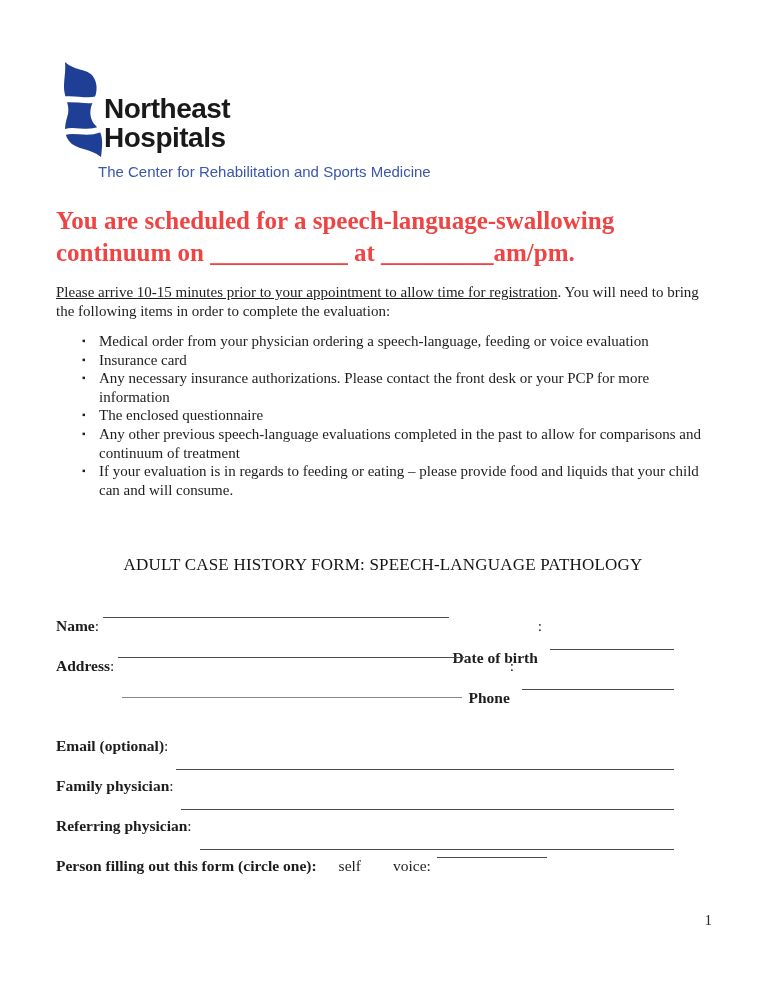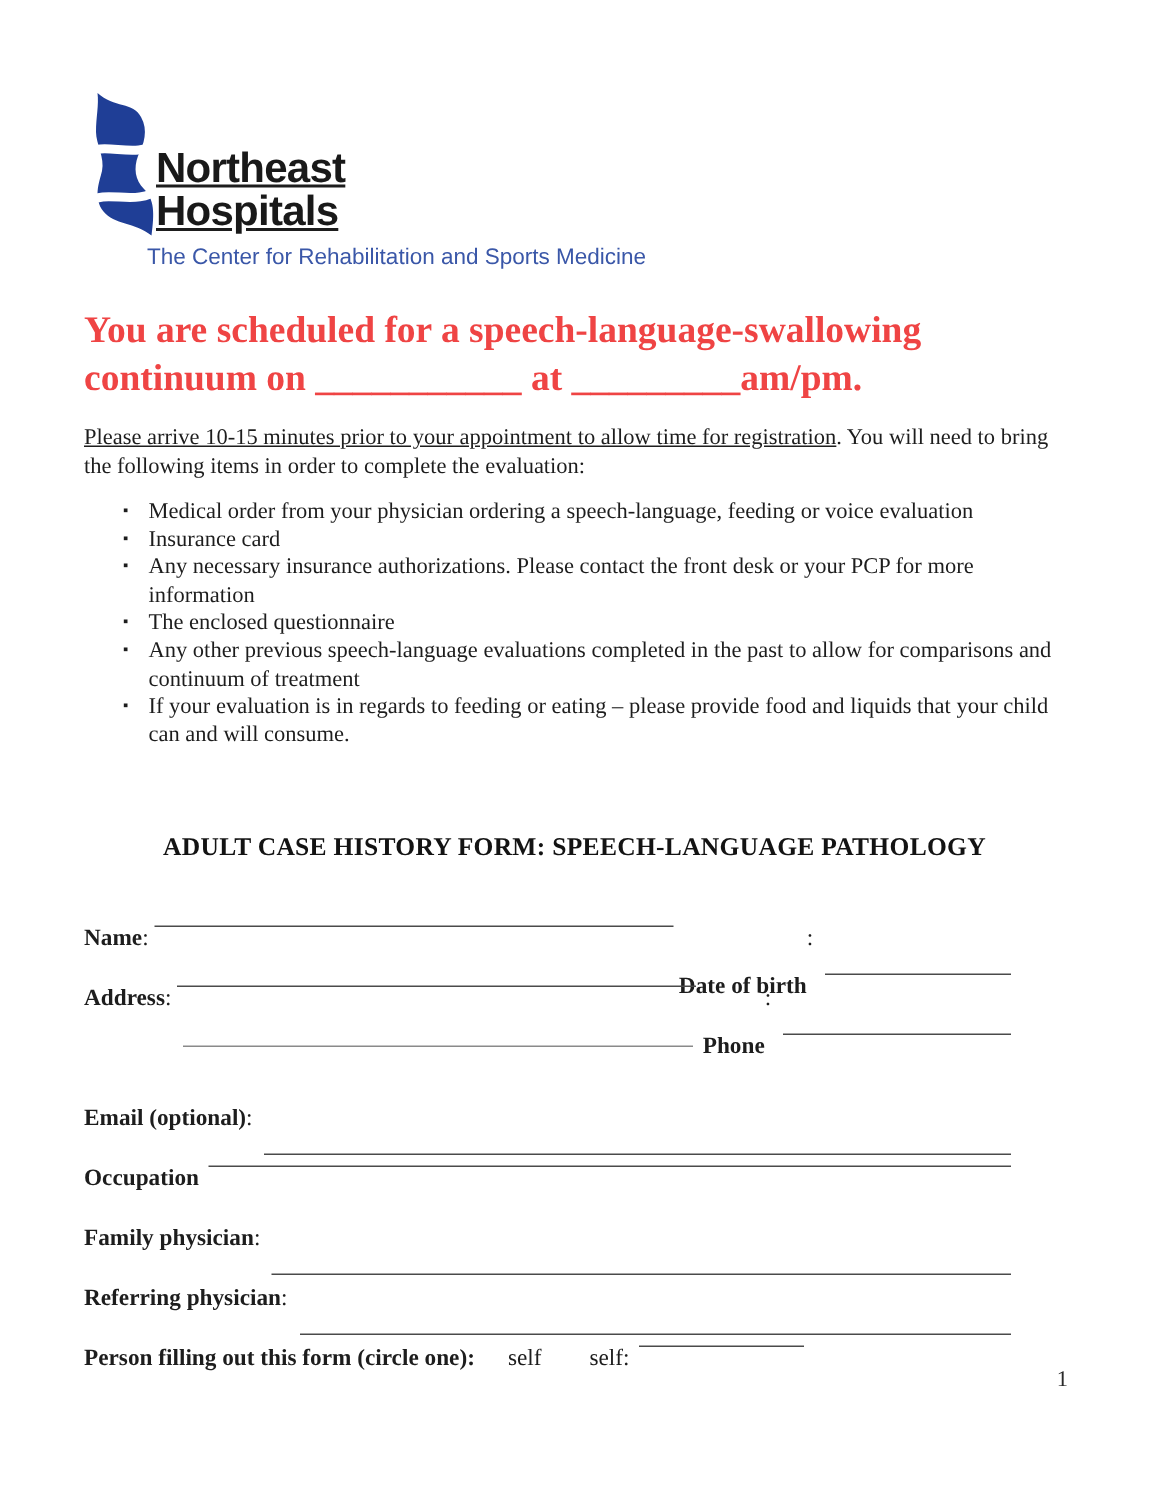--- a/index.html
+++ b/index.html
@@ -8,21 +8,21 @@
     width:768px; height:994px;
     background:#ffffff;
     box-sizing:border-box;
     padding:62px 58px 0 56px;
     font-family:"Liberation Serif", serif;
     color:#1d1d1d;
     overflow:hidden;
   }
 
   
-  .logo-row { display:flex; align-items:center;text-decoration:underline; }
+  .logo-row { display:flex; align-items:flex-start; }
   .logo-icon { width:52px; height:96px; flex:0 0 auto; }
   .logo-text {
     font-family:"Liberation Sans", sans-serif;
     font-weight:700; font-size:28px; line-height:1.02;
     color:#191919; letter-spacing:-0.5px;
     margin:33px 0 0 -4px;
   }
   .tagline {
     font-family:"Liberation Sans", sans-serif;
     font-size:15px; color:#3a57a8;
@@ -41,21 +41,21 @@
 
   
   .checklist { list-style:none; margin:11px 0 0 0; padding:0 0 0 26px; }
   .checklist li { display:flex; font-size:15px; line-height:1.24; }
   .checklist .bullet { flex:0 0 17px; font-size:10px; padding-top:3px; color:#1d1d1d; }
   .checklist .item-text { flex:1; max-width:612px; }
 
   
   .form-title {
     margin:56px 0 0 0;
-    text-align:center; font-size:17px; font-weight:bold; letter-spacing:0.2px;
+    text-align:center; font-size:17px; font-weight:normal; letter-spacing:0.2px;
     color:#131313;
   }
 
   
   .form { margin:42px 36px 0 0; font-size:15.5px; }
   .form-row { display:flex; align-items:flex-start; height:20px; margin-bottom:20px; }
   .lbl { font-weight:bold; white-space:pre; }
   .plain { white-space:pre; }
   .fline { border-bottom:1.3px solid #4a4a4a; margin-bottom:2px; }
   .grow { flex:1 1 auto; }
@@ -144,43 +144,39 @@
     <div class="form-row">
       <span class="fline cont-line"></span>
     </div>
 
     <div class="form-row">
       <span class="lbl">Email (optional)</span>
         <span class="plain">: </span>
       <span class="fline grow ml4"></span>
     </div>
 
-    <div class="form-row">
-      <span class="lbl">Occupation</span>
-      <span class="fline grow ml6"></span>
-    </div>
 
     <div class="form-row">
       <span class="lbl">Family physician</span>
         <span class="plain">: </span>
       <span class="fline grow ml4"></span>
     </div>
 
     <div class="form-row">
       <span class="lbl">Referring physician</span>
         <span class="plain">: </span>
       <span class="fline grow ml4"></span>
     </div>
 
     <div class="form-row">
       <span class="lbl">Person filling out this form (circle one):</span>
       <span class="gap22"></span>
       <span class="plain">self</span>
       <span class="gap32"></span>
-      <span class="plain">self:</span>
+      <span class="plain">voice:</span>
       <span class="fline w110 ml6"></span>
     </div>
 
   </div>
 
   <div class="page-number">1</div>
 
 </div>
 
 </body></html>

